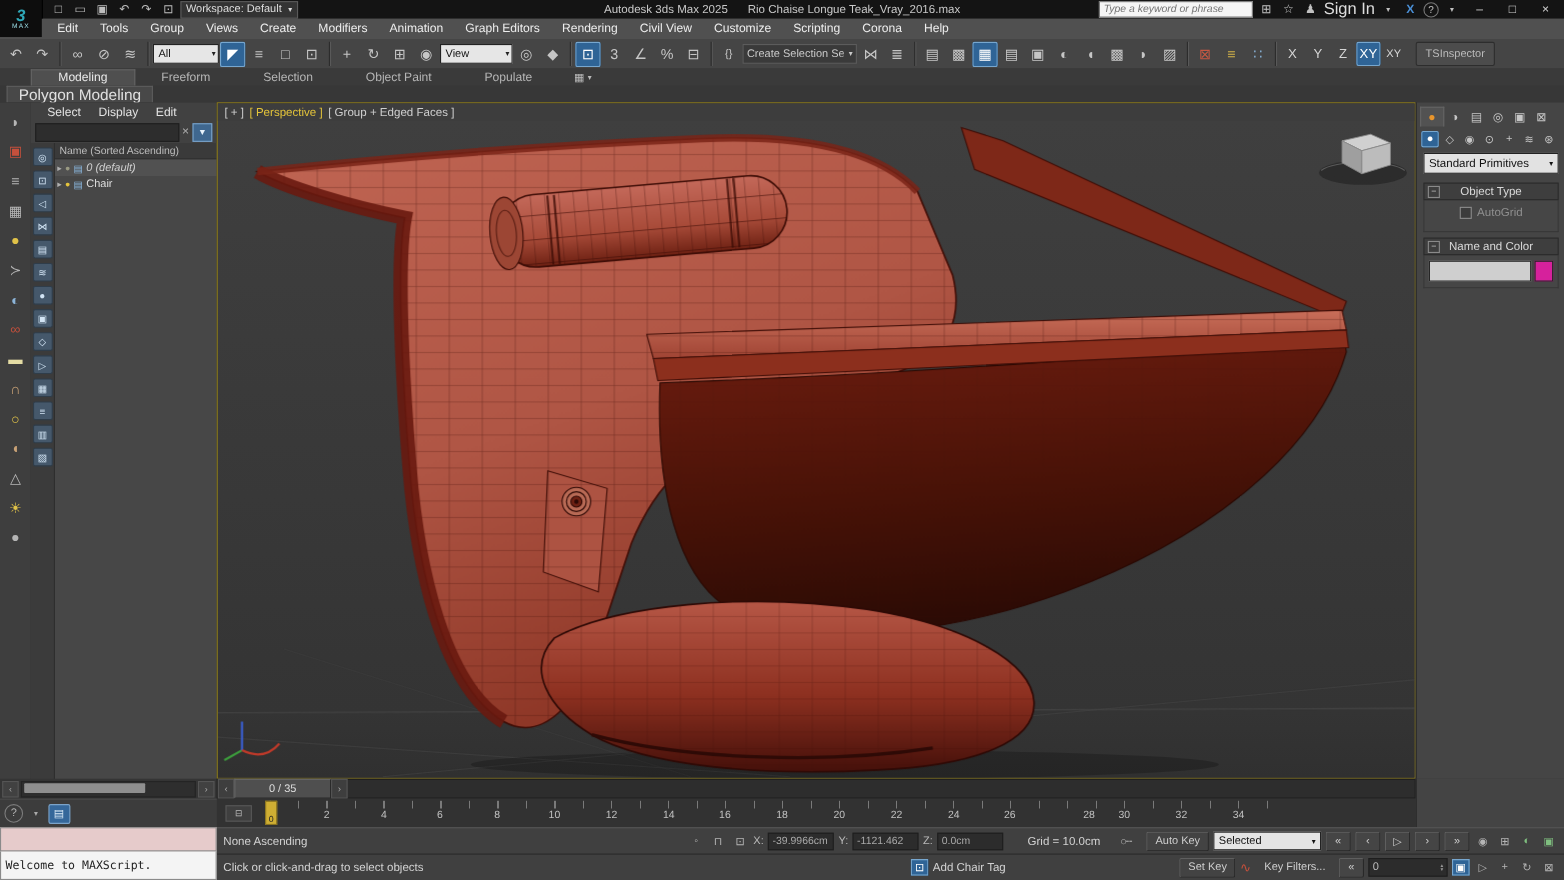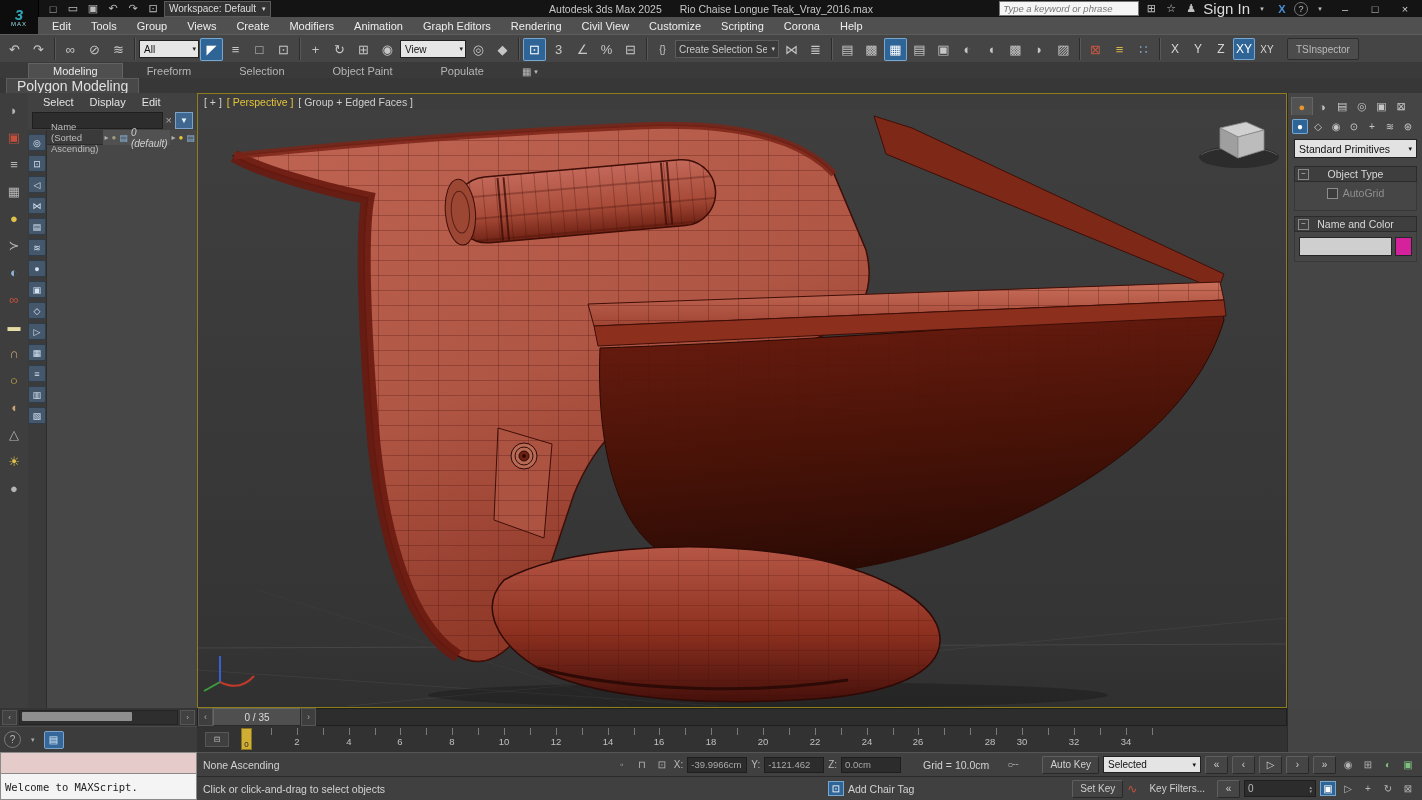--- a/index.html
+++ b/index.html
@@ -49,21 +49,21 @@
   .expmenus{height:17px;display:flex;align-items:center;gap:2px;padding:0 8px;color:#e2e2e2;flex:0 0 auto}
   .expmenus span{padding:0 7px}
   .expsearch{height:20px;display:flex;align-items:center;gap:3px;padding:0 4px;flex:0 0 auto}
   .expsearch input{flex:1;height:13px;background:#2d2d2d;border:1px solid #1f1f1f;color:#ddd;font-size:10px;min-width:0}
   .xclear{color:#aaa;font-size:11px}
   .funnel{width:16px;height:15px;background:#3f678f;border:1px solid #7ba3c9;color:#e8f2fb;font-size:8px;display:flex;align-items:center;justify-content:center}
   .expbody{flex:1;display:flex;min-height:0}
   .sstrip{width:21px;background:#3b3b3b;border-right:1px solid #2e2e2e;display:flex;flex-direction:column;align-items:center;padding-top:4px;gap:4px}
   .sicn{width:16px;height:15px;background:#45586b;border:1px solid #5f7florida}
   .sicn{display:flex;align-items:center;justify-content:center;color:#d2e4f4;font-size:9px;border:1px solid #2f3d4a;border-radius:2px}
-  .elist{flex:1;background:#474747;display:flex;}
+  .elist{flex:1;background:#474747;display:flex;flex-direction:column}
   .ehdr{height:14px;background:#3a3a3a;border-bottom:1px solid #2c2c2c;color:#bdbdbd;font-size:9.5px;display:flex;align-items:center;padding:0 4px}
   .erow{height:15px;display:flex;align-items:center;gap:3px;padding:0 2px;color:#dedede;font-size:10px}
   .erow.hl{background:#515151}
   .etri{color:#b0b0b0;font-size:8px}
   .ebulb{font-size:8px}
   .elayer{color:#8ab6de;font-size:9px}
   .edefault{font-style:italic;color:#cfcfcf}
   
   .viewport{left:197px;top:93px;width:1090px;height:615px;background:#333;border:1px solid #8f7d1a;box-sizing:border-box;display:flex;flex-direction:column}
   .vheader{height:16px;background:#3d3d3d;display:flex;align-items:center;gap:5px;padding:0 6px;font-size:10.5px;color:#cfcfcf;flex:0 0 auto}
@@ -553,21 +553,21 @@
     <span class="slabel">Y:</span>
     <span class="sfield">
         <span>-1121.462</span>
       </span>
     <span class="slabel">Z:</span>
     <span class="sfield">
         <span>0.0cm</span>
       </span>
     <span class="stattext" style="margin:0 14px 0 18px">Grid = 10.0cm</span>
     <span class="keyic">○╌</span>
-    <span class="sbtn" style="margin-left:21px">Auto Key</span>
+    <span class="sbtn" style="margin-left:10px">Auto Key</span>
     <span class="scombo">
       <span>Selected</span>
       <span class="dd">▾</span>
     </span>
     <span class="pbtn">«</span>
     <span class="pbtn">‹</span>
     <span class="pbtn">▷</span>
     <span class="pbtn">›</span>
     <span class="pbtn">»</span>
     <span class="sic">◉</span>

